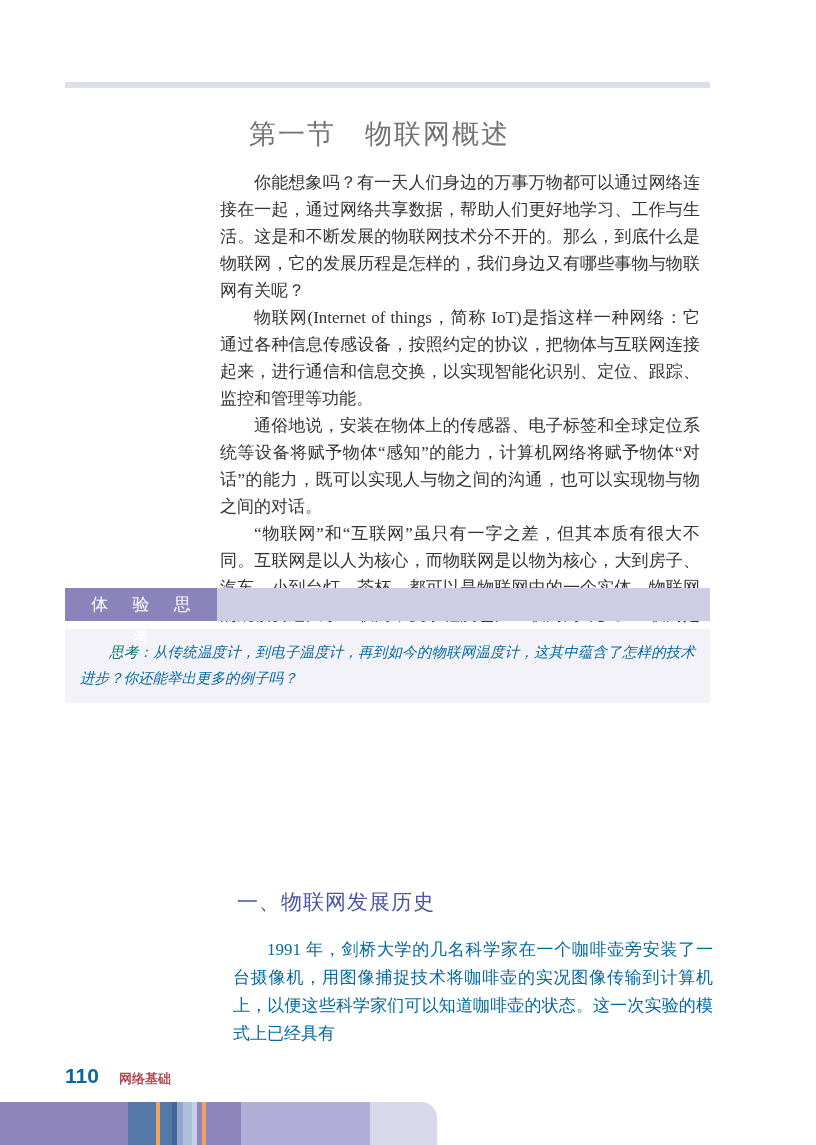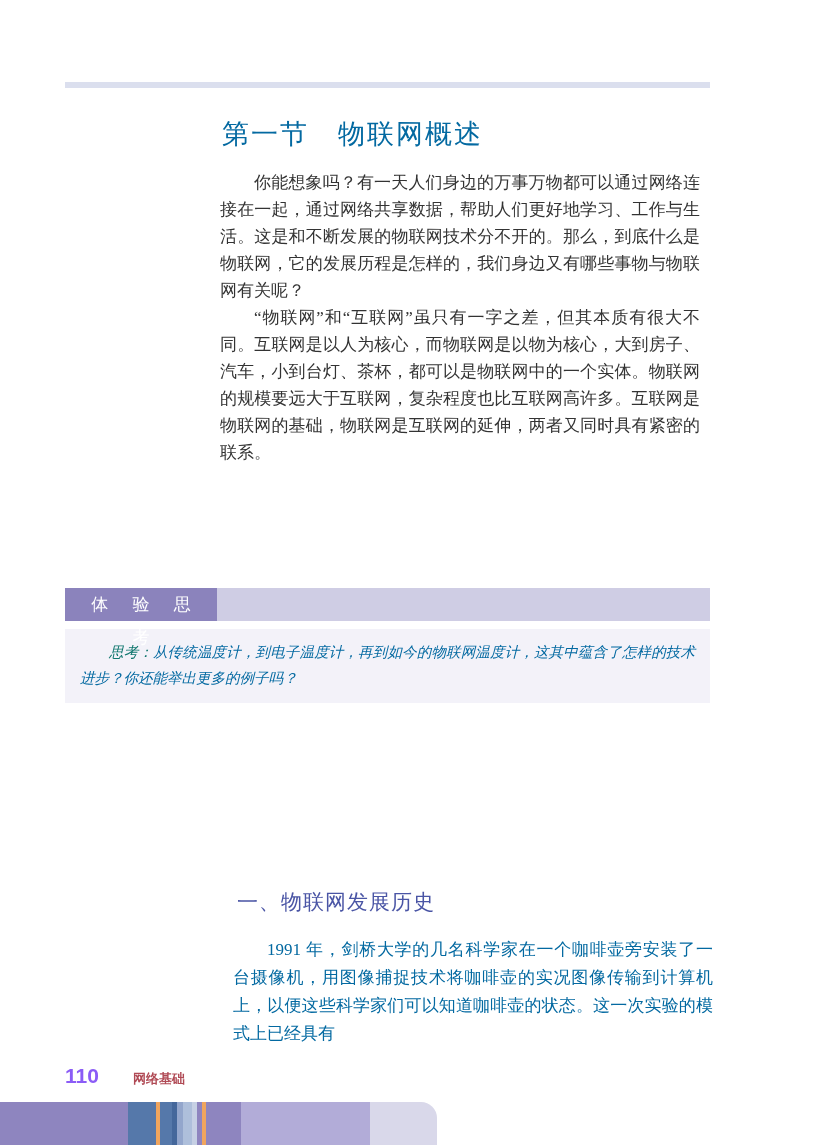--- a/index.html
+++ b/index.html
@@ -10,23 +10,23 @@
     overflow:hidden;
     font-family:"Liberation Serif","DejaVu Serif",serif;
     color:#333333;
   }
   .top-rule{
     position:absolute;left:65px;top:82px;
     width:645px;height:6px;
     background:#dbdfee;
   }
   .section-title{
-    position:absolute;left:222px;top:116px;
+    position:absolute;left:249px;top:116px;
     font-size:27px;font-weight:400;
-    color:#0369a1;
+    color:#737373;
     letter-spacing:2px;
     margin:0;
   }
   .body-col{
     position:absolute;left:220px;top:169px;width:480px;
   }
   .body-col p{
     margin:0;
     font-size:17px;
     line-height:27px;
@@ -85,44 +85,46 @@
     text-align:justify;
     text-indent:2em;
     color:#0369a1;
   }
   .footer{
     position:absolute;left:65px;top:1064px;
     display:flex;align-items:baseline;
   }
   .page-number{
     font-family:"Liberation Sans","DejaVu Sans",sans-serif;
-    font-size:21px;font-weight:700;color:#8b5cf6;
+    font-size:21px;font-weight:700;color:#0369a1;
   }
   .book-title{
-    margin-left:34px;
+    margin-left:20px;
     font-size:13px;font-weight:700;color:#b04a55;
   }
   .bottom-bar{
     position:absolute;left:0;top:1102px;
     width:437px;height:43px;
     display:flex;
     border-top-right-radius:16px;
     overflow:hidden;
   }
   .bottom-bar div{height:100%;}
 </style>
 </head>
 <body>
 
 <div class="top-rule"></div>
 
 <h1 class="section-title">第一节　物联网概述</h1>
 
 <div class="body-col">
   <p>你能想象吗？有一天人们身边的万事万物都可以通过网络连接在一起，通过网络共享数据，帮助人们更好地学习、工作与生活。这是和不断发展的物联网技术分不开的。那么，到底什么是物联网，它的发展历程是怎样的，我们身边又有哪些事物与物联网有关呢？</p>
+  <p>物联网(Internet of things，简称 IoT)是指这样一种网络：它通过各种信息传感设备，按照约定的协议，把物体与互联网连接起来，进行通信和信息交换，以实现智能化识别、定位、跟踪、监控和管理等功能。</p>
+  <p>通俗地说，安装在物体上的传感器、电子标签和全球定位系统等设备将赋予物体“感知”的能力，计算机网络将赋予物体“对话”的能力，既可以实现人与物之间的沟通，也可以实现物与物之间的对话。</p>
   <p>“物联网”和“互联网”虽只有一字之差，但其本质有很大不同。互联网是以人为核心，而物联网是以物为核心，大到房子、汽车，小到台灯、茶杯，都可以是物联网中的一个实体。物联网的规模要远大于互联网，复杂程度也比互联网高许多。互联网是物联网的基础，物联网是互联网的延伸，两者又同时具有紧密的联系。</p>
 </div>
 
 <div class="activity">
   <div class="activity-header">
     <div class="activity-tab">体 验 思 考</div>
   </div>
   <div class="activity-panel">
     <p class="think-line"><span class="think-label">思考：</span><span class="think-body">从传统温度计，到电子温度计，再到如今的物联网温度计，这其中蕴含了怎样的技术进步？你还能举出更多的例子吗？</span></p>
   </div>

